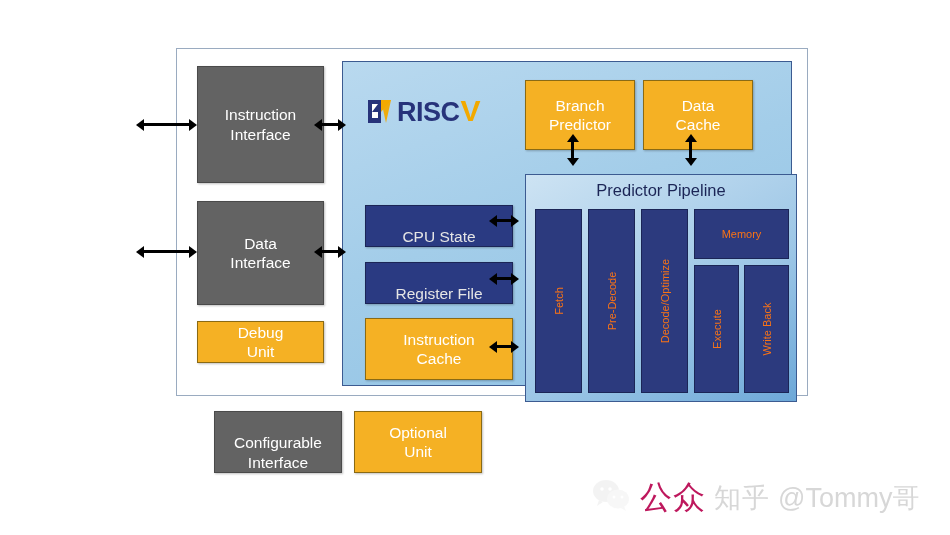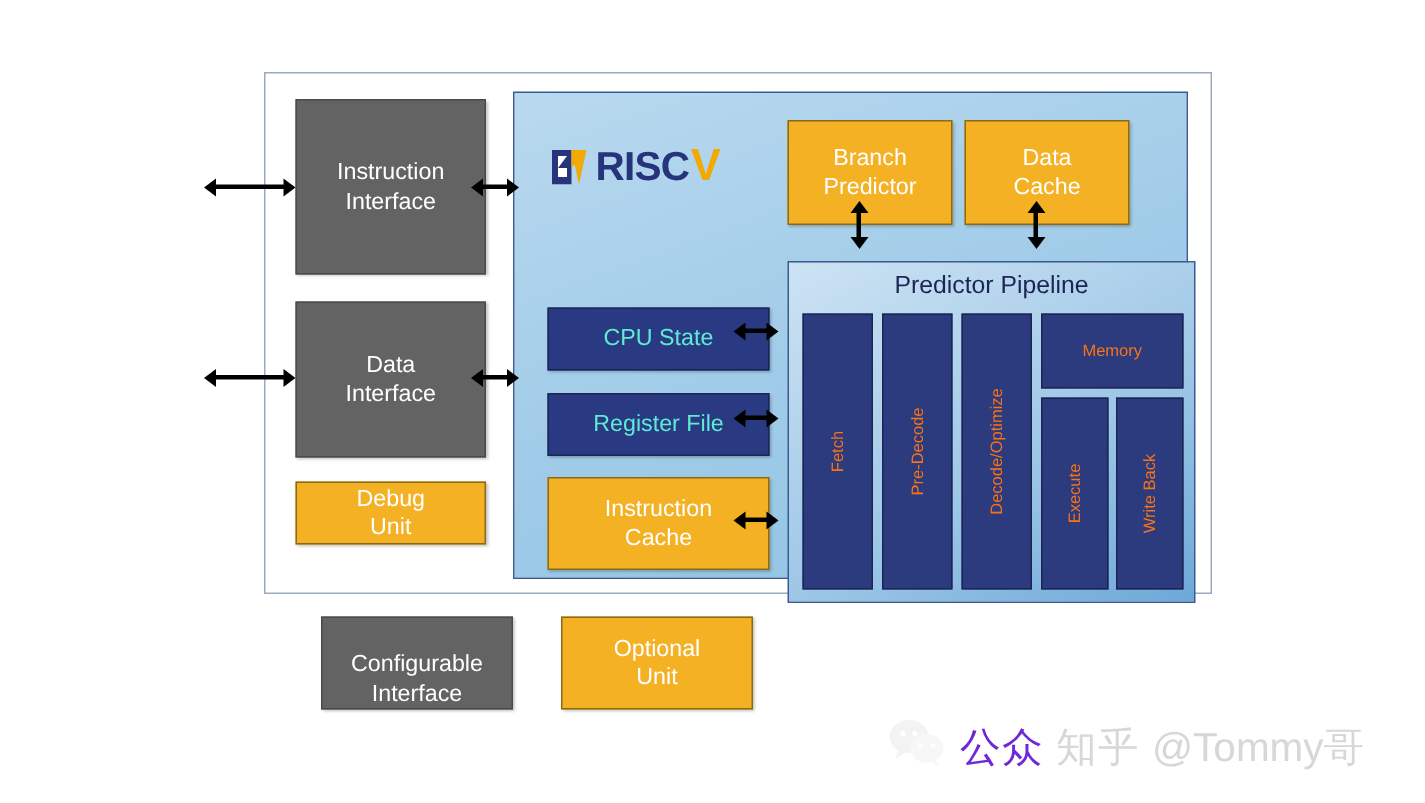--- a/index.html
+++ b/index.html
@@ -54,23 +54,23 @@
     text-align: center;
     line-height: 1.25;
     font-size: 15.5px;
     box-shadow: 1px 1px 2px rgba(0,0,0,0.25);
   }
   .navy-block {
     position: absolute;
     background: #2a3a82;
     border: 1.5px solid #1b2556;
     box-sizing: border-box;
-    color: #5eead4;
-    display: flex;
-    align-items: center;
+    color: #e5e5e5;
+    display: flex;
+    align-items: flex-end;
     justify-content: center;
     text-align: center;
     line-height: 1.25;
     font-size: 15.5px;
     box-shadow: 1px 1px 2px rgba(0,0,0,0.25);
   }
 
   #instruction-interface { left: 20px;  top: 17px;  width: 127px; height: 117px; }
   #data-interface        { left: 20px;  top: 152px; width: 127px; height: 104px; }
   #debug-unit            { left: 20px;  top: 272px; width: 127px; height: 42px; }
@@ -222,43 +222,43 @@
   #link-dcache-pipe      { left: 689px; top: 141px; height: 18px; }
 
   
   #legend-configurable {
     position: absolute;
     left: 214px; top: 411px;
     width: 128px; height: 62px; align-items: flex-end;
   }
   #legend-optional {
     position: absolute;
-    left: 374px; top: 411px;
+    left: 354px; top: 411px;
     width: 128px; height: 62px;
   }
 
   
   #watermark {
     position: absolute;
     left: 592px;
     top: 474px;
     width: 352px;
     height: 48px;
     display: flex;
     align-items: center;
     gap: 8px;
     user-select: none;
   }
   #wechat-icon {
     opacity: 0.30;
     flex: 0 0 auto;
   }
   #watermark-gongzhong {
-    font-size: 27px;
-    color: #6d28d9;
+    font-size: 32px;
+    color: #be185d;
     letter-spacing: 1px;
   }
   #watermark-zhihu {
     font-size: 27px;
     color: #d7d7d7;
     letter-spacing: 1px;
   }
   #watermark-handle {
     font-size: 27px;
     color: #d7d7d7;

